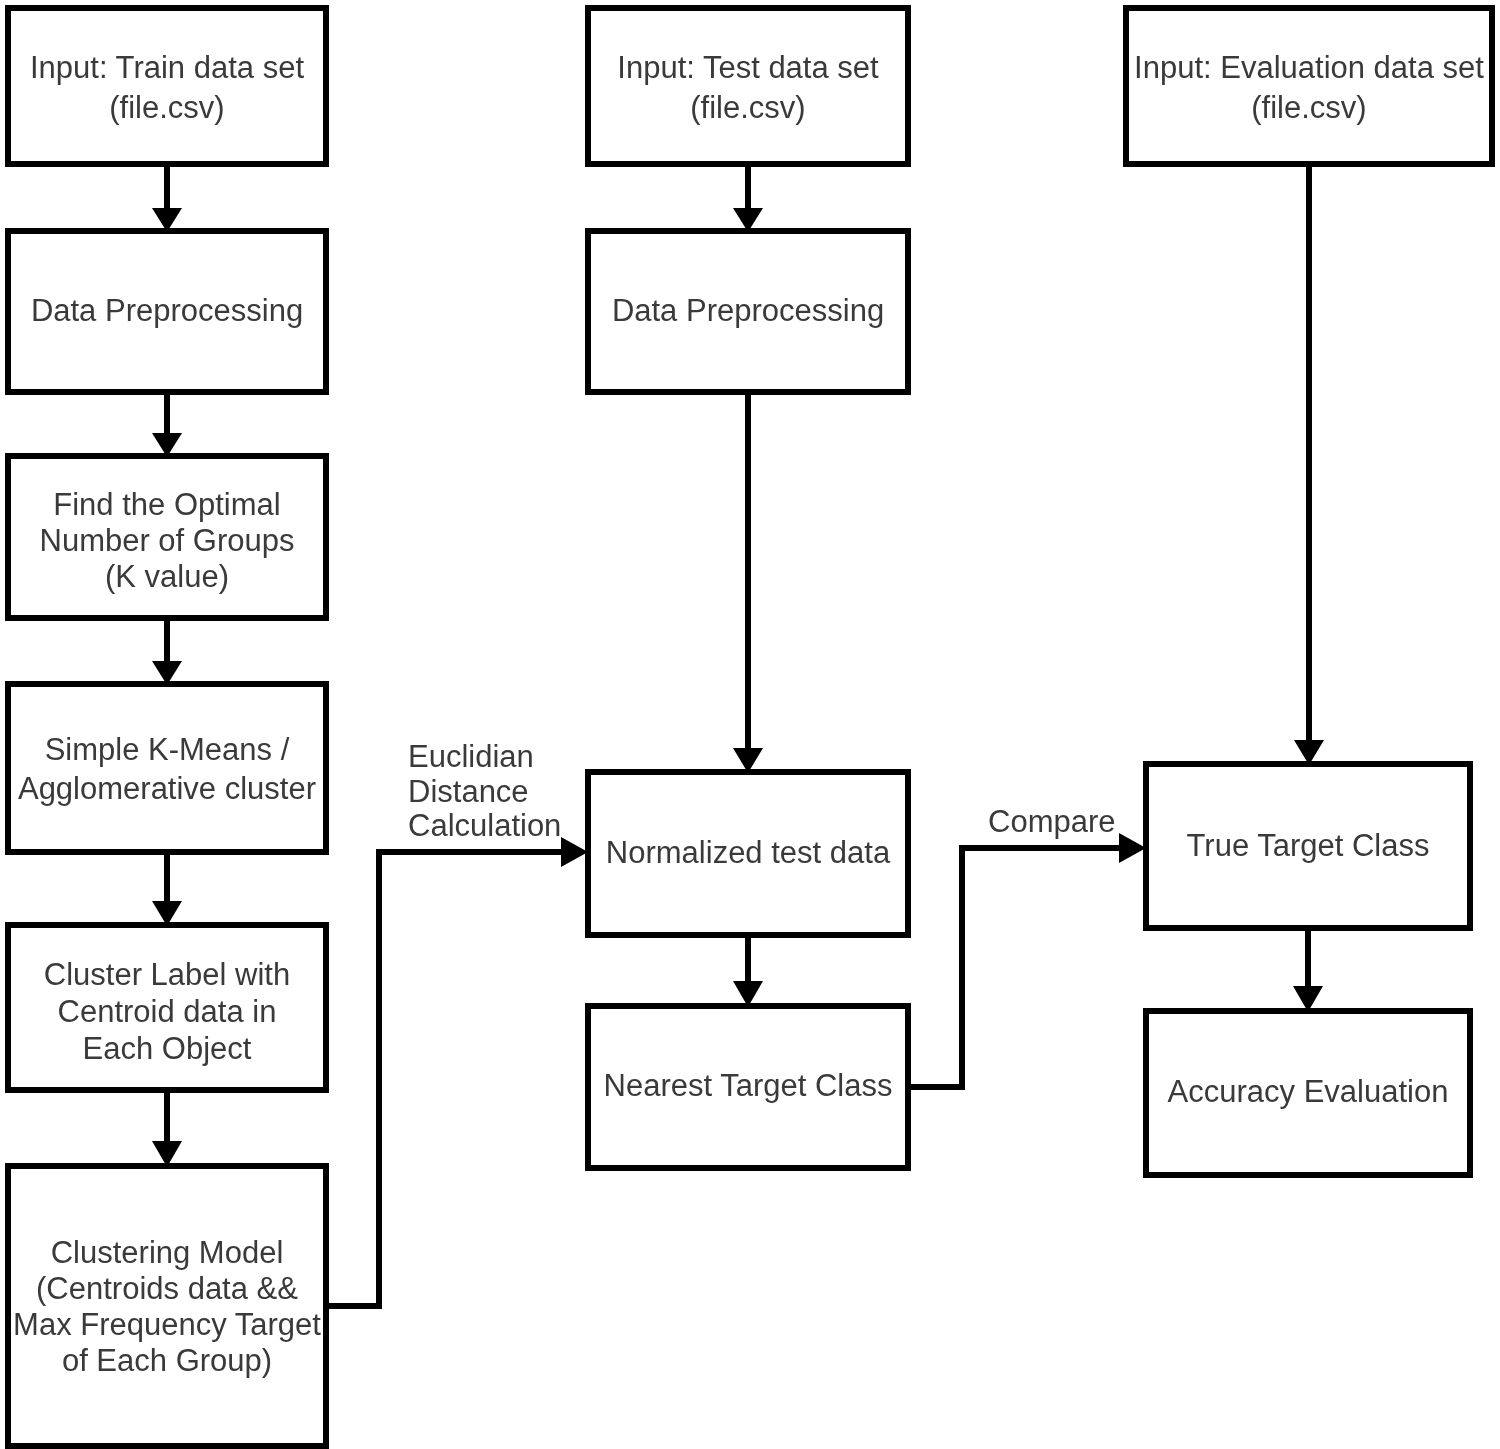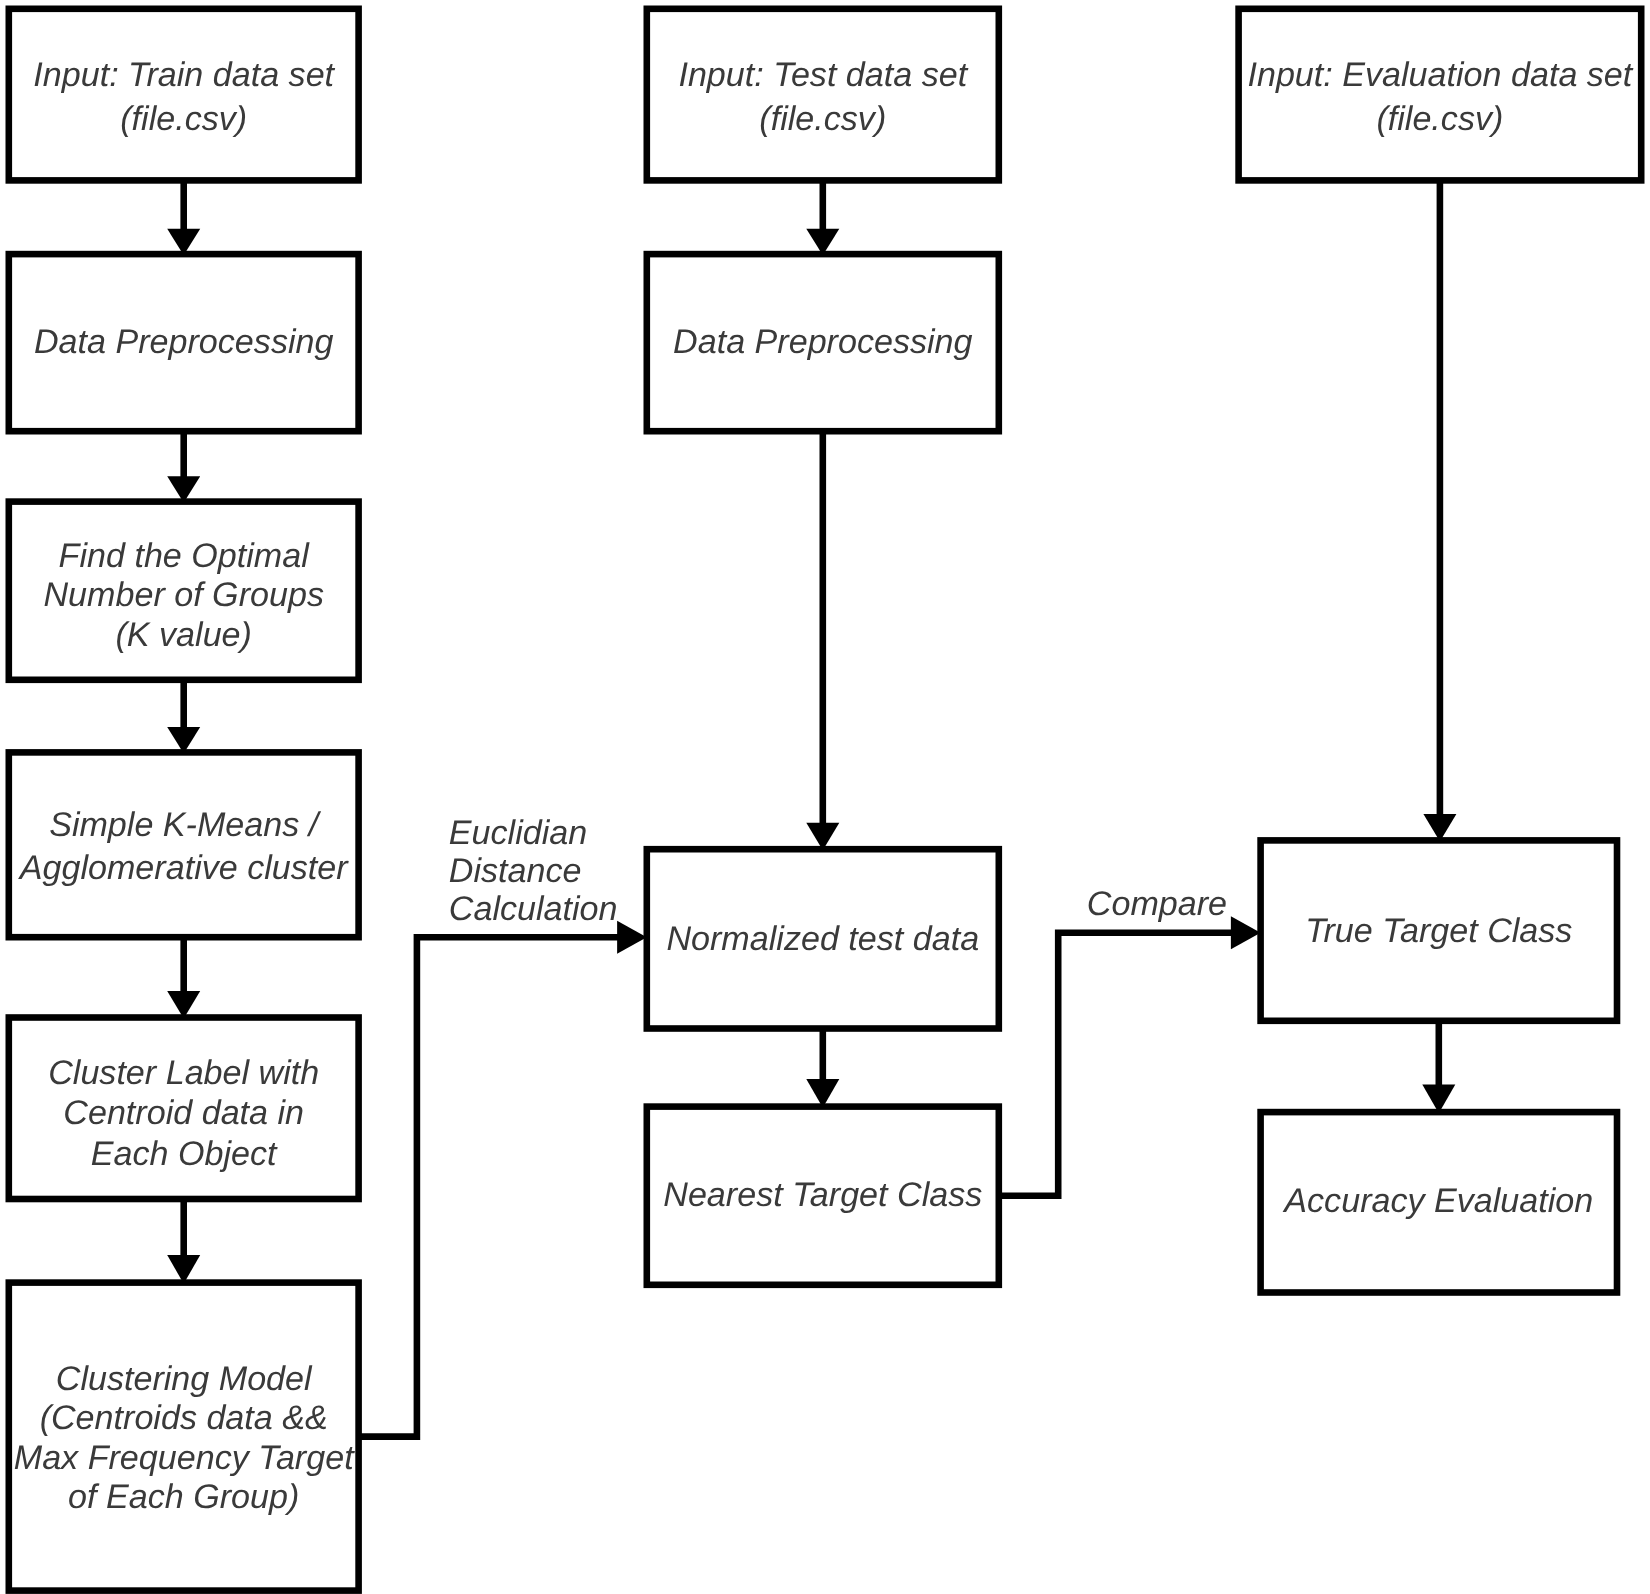--- a/index.html
+++ b/index.html
@@ -10,21 +10,20 @@
   body {
     width: 1500px;
     height: 1449px;
     font-family: "Liberation Sans", sans-serif;
     overflow: hidden;
   }
   #flow-root {
     position: relative;
     width: 1500px;
     height: 1449px;
-    font-style: italic;
   }
   svg#flow-svg {
     position: absolute;
     top: 0;
     left: 0;
     width: 1500px;
     height: 1449px;
     display: block;
   }
   .node-rect {

